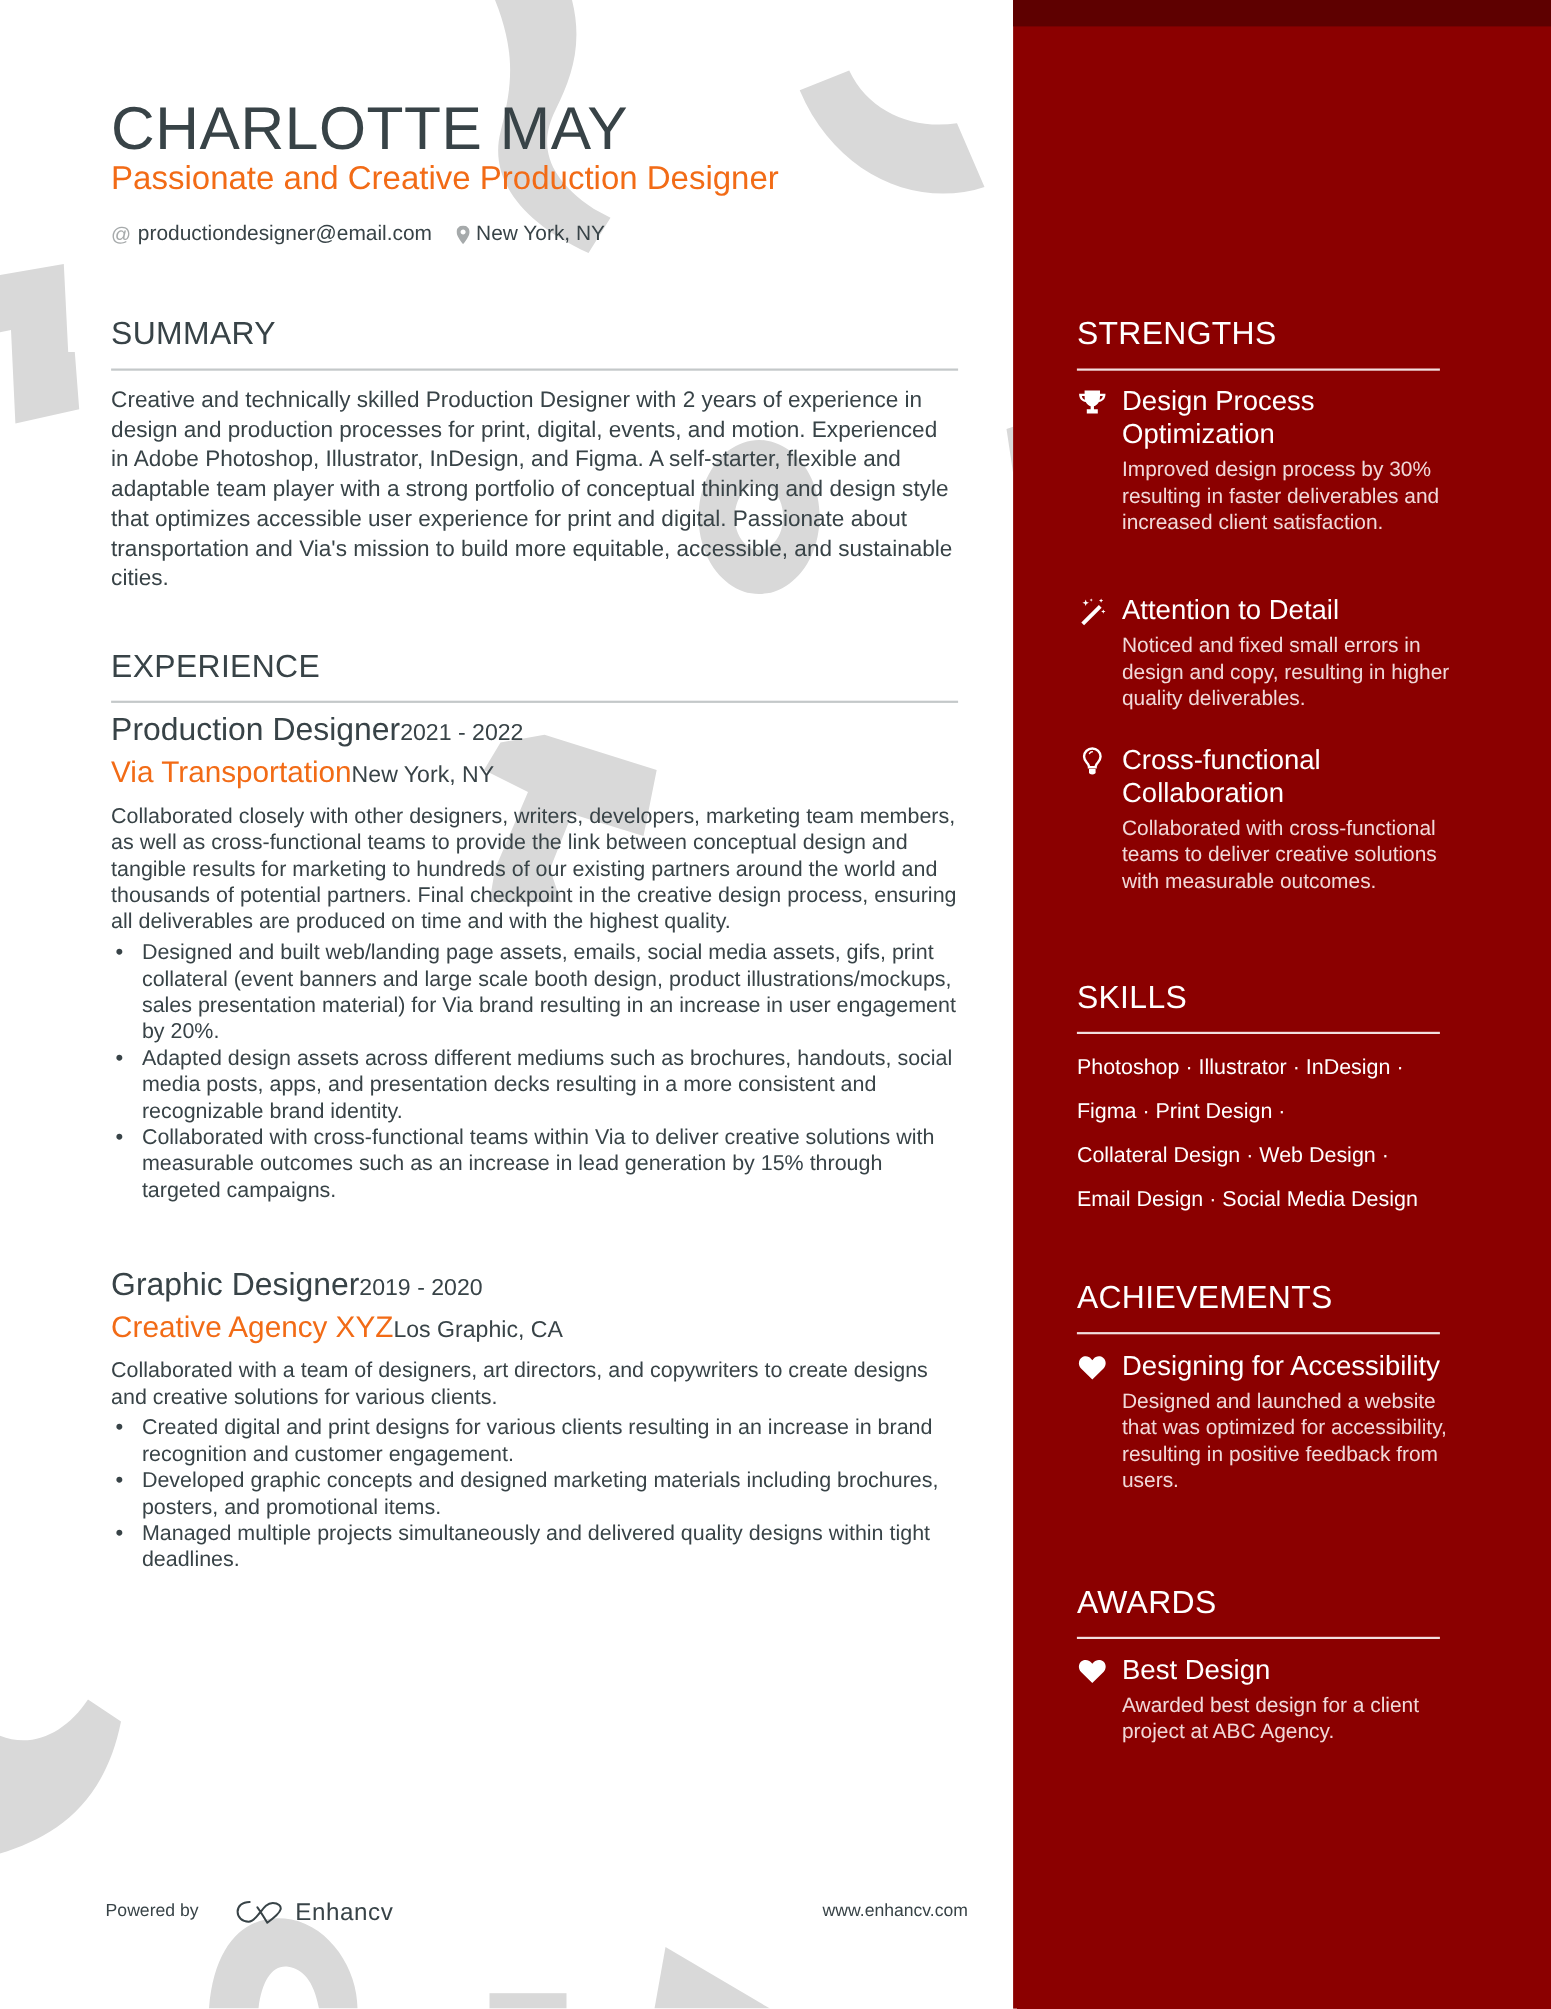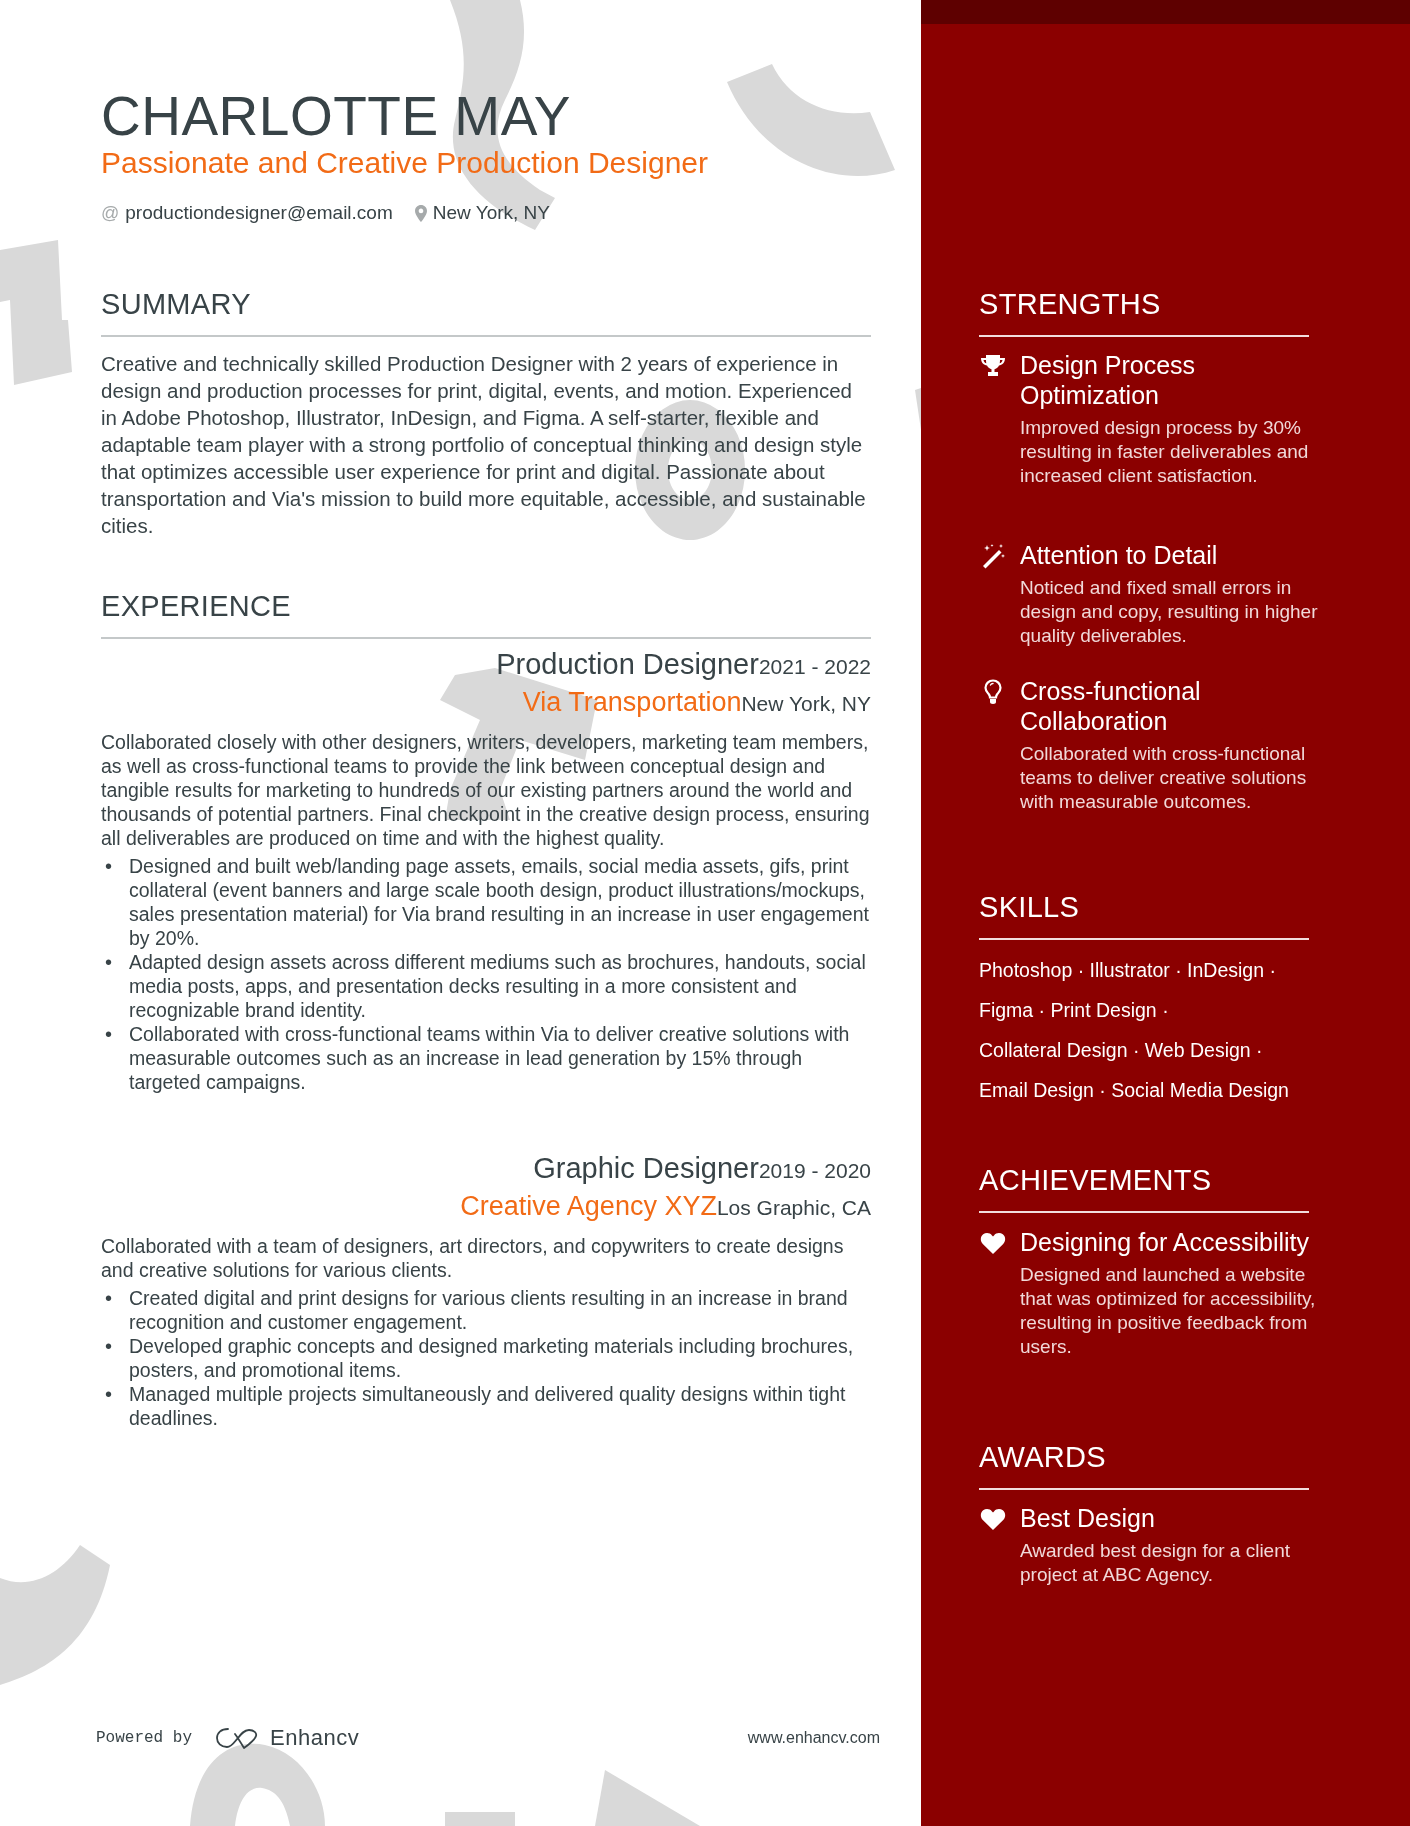--- a/index.html
+++ b/index.html
@@ -8,32 +8,32 @@
   .main { position:absolute; left:101px; top:0; width:770px; z-index:1; }
   .name { position:absolute; top:84px; left:0; font-size:55px; font-weight:normal; letter-spacing:0.5px; color:#384347; white-space:nowrap; }
   .subtitle { position:absolute; top:146px; left:0; font-size:30px; color:#f26b16; white-space:nowrap; }
   .contacts { position:absolute; top:202px; left:0; display:flex; align-items:center; font-size:19px; color:#384347; white-space:nowrap; }
   .contact-item { display:flex; align-items:center; margin-right:22px; }
   .contact-icon { color:#a6aaab; font-size:18px; margin-right:6px; display:inline-flex; }
   .section-title { position:absolute; left:0; font-size:29px; color:#384347; letter-spacing:0.3px; }
   .rule { position:absolute; left:0; width:770px; height:2px; background:#c4c8c9; }
   .summary-text { position:absolute; left:0; top:350px; width:770px; font-size:20.5px; line-height:27px; color:#384347; }
   .job { position:absolute; left:0; width:770px; }
-  .job-row { display:flex; justify-content:flex-end; align-items:baseline; }
+  .job-row { display:flex; justify-content:flex-start; align-items:baseline; }
   .job-title { font-size:29px; color:#384347; }
   .job-date { font-size:21px; color:#384347; }
   .job-company { font-size:27px; color:#f26b16; }
   .job-loc { font-size:21px; color:#384347; }
   .job-desc { font-size:19.5px; line-height:24px; color:#384347; margin-top:12px; }
   .job-bullets { list-style:none; margin:4px 0 0 0; padding:0; }
   .job-bullets li { position:relative; padding-left:28px; font-size:19.5px; line-height:24px; color:#384347; }
   .job-bullets li::before { content:"•"; position:absolute; left:4px; top:0; font-size:20px; }
   .footer { position:absolute; top:1725px; left:96px; width:784px; display:flex; align-items:center; justify-content:space-between; font-size:16px; color:#384347; z-index:1; }
   .footer-left { display:flex; align-items:center; }
-  .powered { font-size:16px; margin-right:22px;font-family:Liberation Mono, monospace; }
+  .powered { font-size:16px; margin-right:32px; }
   .enh-logo { display:inline-flex; align-items:center; }
   .enh-word { font-size:22px; margin-left:10px; color:#384347; letter-spacing:0.5px; }
 
   .sidebar { position:absolute; left:921px; top:0; width:489px; height:1826px; background:#8b0000; z-index:2; }
   .sidebar-top { position:absolute; left:0; top:0; width:489px; height:24px; background:#5e0000; }
   .s-title { position:absolute; left:58px; font-size:29px; color:#ffffff; letter-spacing:0.3px; }
   .s-rule { position:absolute; left:58px; width:330px; height:2px; background:#f2dede; }
   .s-item { position:absolute; left:58px; width:340px; }
   .s-item-icon { position:absolute; left:0; top:2px; width:28px; height:28px; display:flex; align-items:center; justify-content:center; }
   .s-item-title { margin-left:41px; font-size:25px; line-height:30px; color:#ffffff; }

